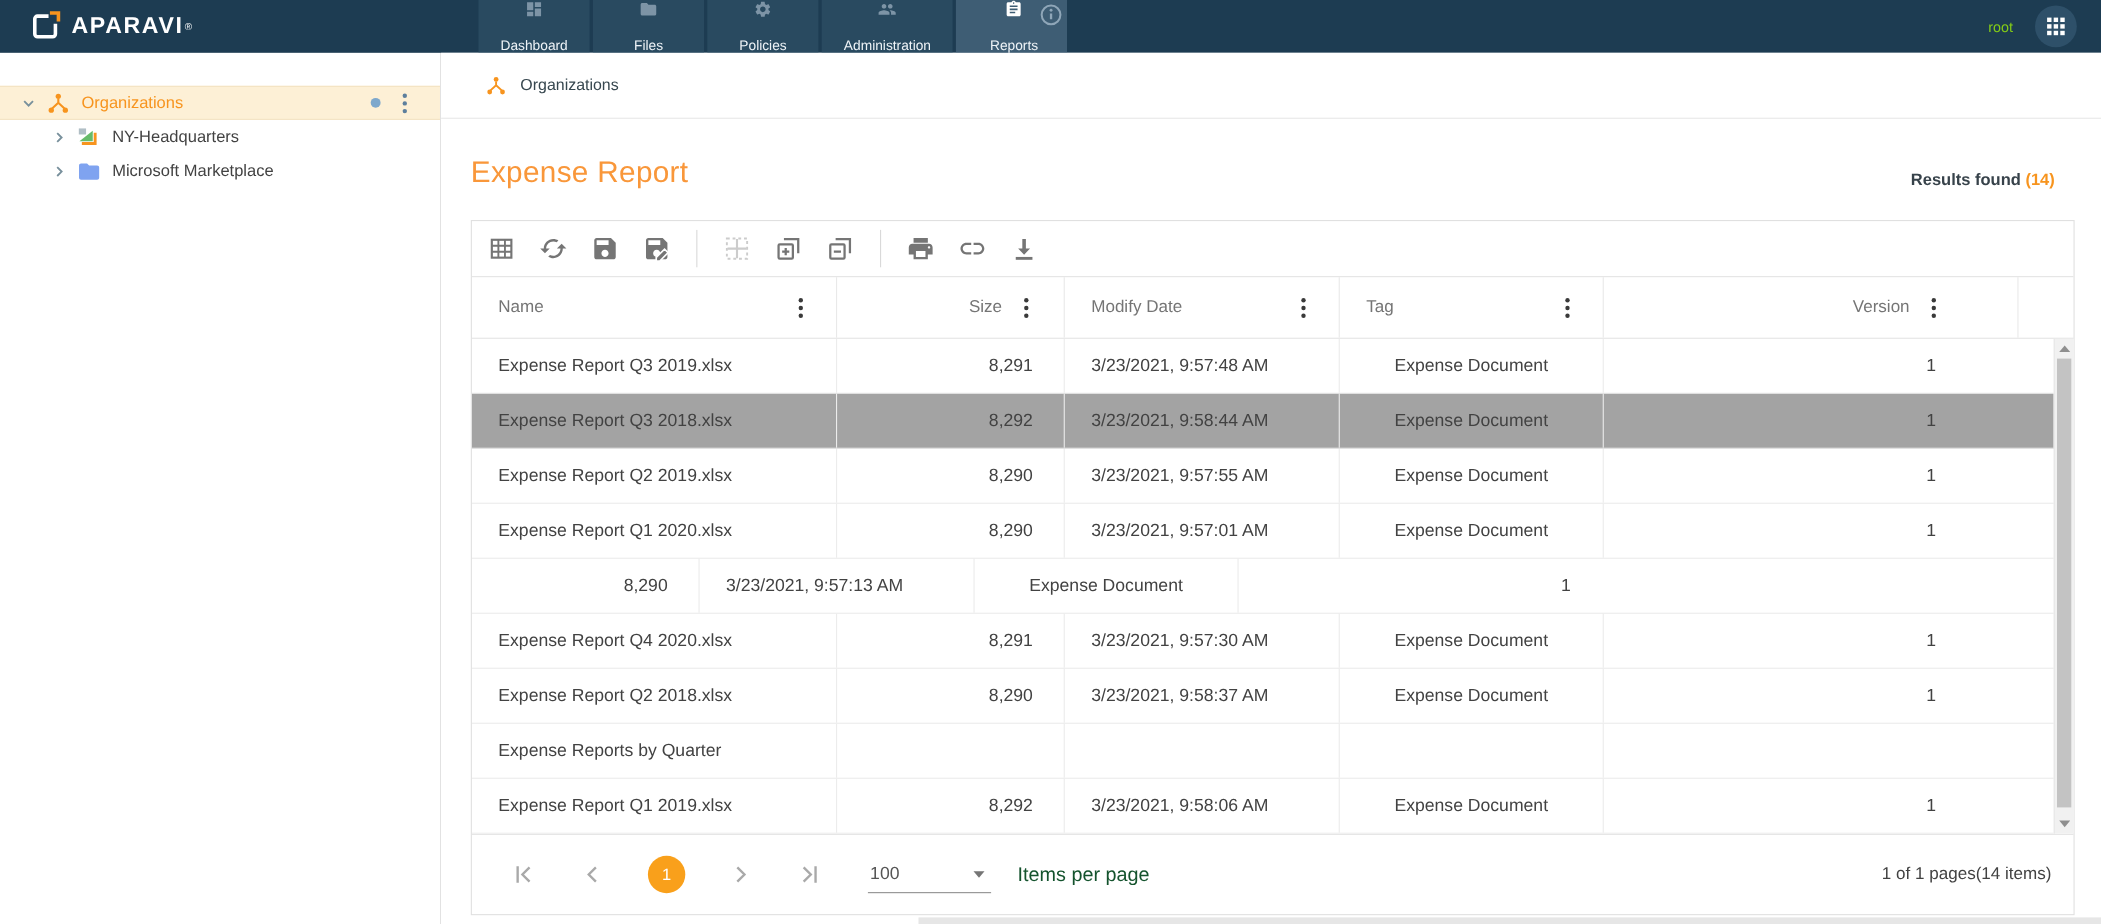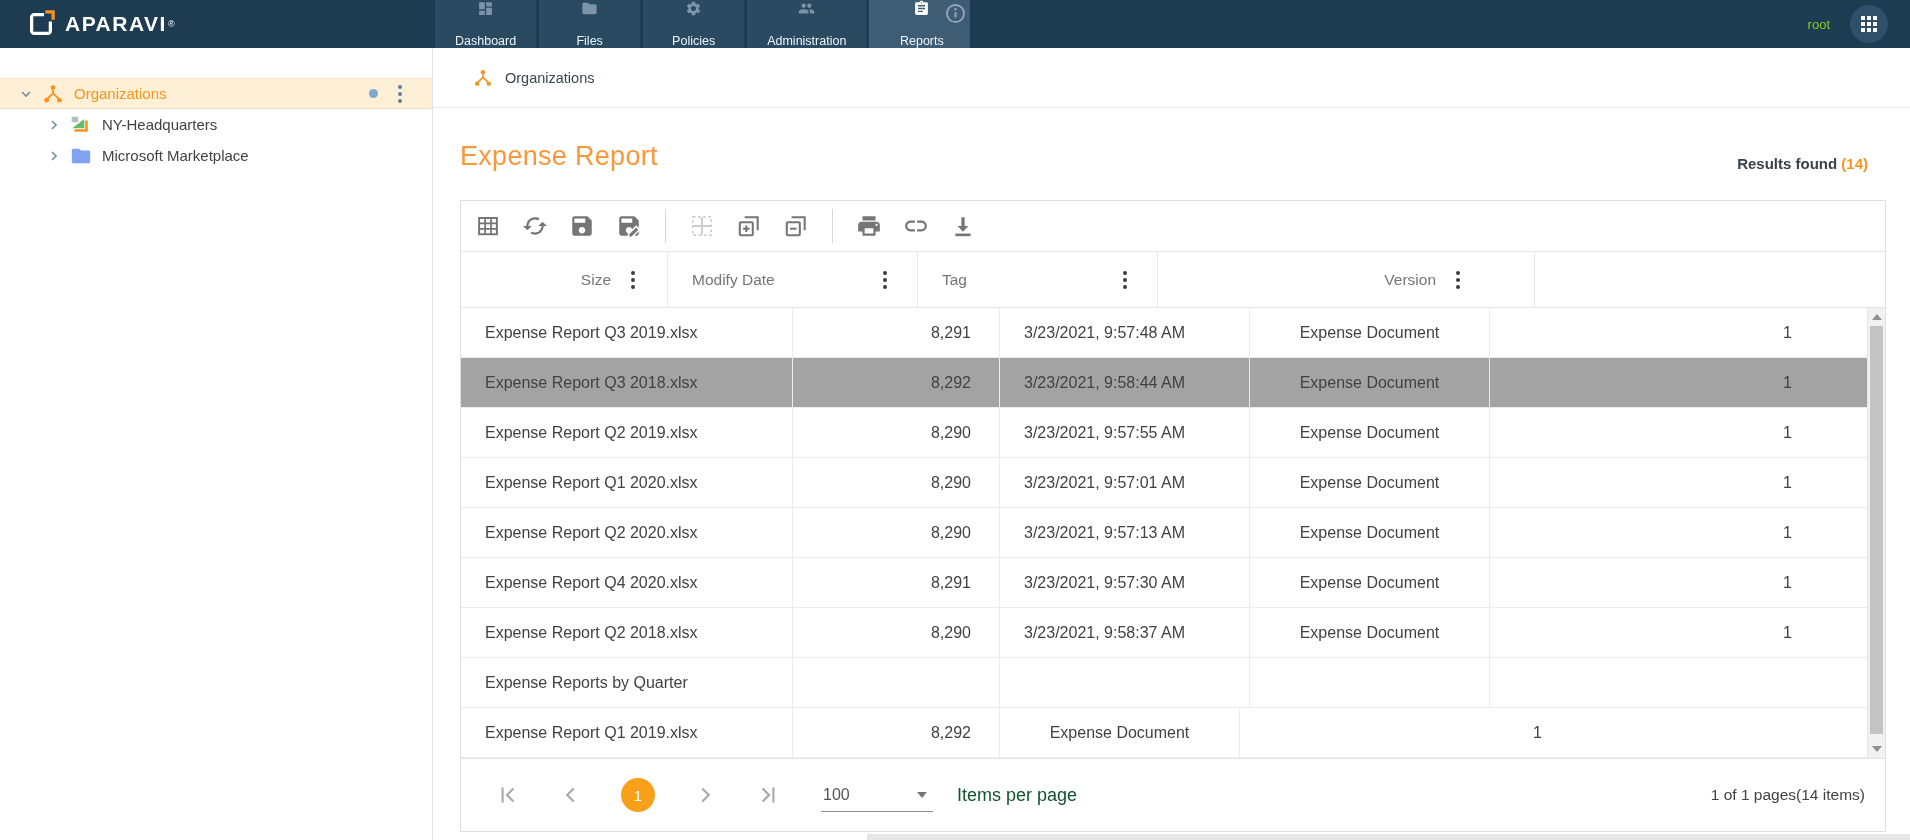--- a/index.html
+++ b/index.html
@@ -289,20 +289,29 @@
           </button>
           <button class="tool-btn">
             <svg viewBox="0 0 24 24">
                 <path fill="#757575" d="M13.5 4h-3v8H7l5 5.2L17 12h-3.5z"></path>
                 <rect x="5" y="19" width="14" height="2.4" fill="#757575"></rect>
               </svg>
           </button>
         </div>
 
         <div class="thead">
+          <div class="th c-name">
+            <span class="th-label">Name</span>
+            <span class="spacer"></span>
+            <button class="kebab">
+                <i></i>
+                <i></i>
+                <i></i>
+              </button>
+          </div>
           <div class="th c-size right">
             <span class="spacer"></span>
             <span class="th-label">Size</span>
             <button class="kebab">
                 <i></i>
                 <i></i>
                 <i></i>
               </button>
           </div>
           <div class="th c-date">
@@ -360,21 +369,20 @@
               <div class="cell c-version num-v">1</div>
             </div>
               <div class="row">
               <div class="cell c-name">Expense Report Q1 2020.xlsx</div>
               <div class="cell c-size num">8,290</div>
               <div class="cell c-date">3/23/2021, 9:57:01 AM</div>
               <div class="cell c-tag">Expense Document</div>
               <div class="cell c-version num-v">1</div>
             </div>
               <div class="row">
-              <div class="cell c-name">Expense Report Q2 2020.xlsx</div>
               <div class="cell c-size num">8,290</div>
               <div class="cell c-date">3/23/2021, 9:57:13 AM</div>
               <div class="cell c-tag">Expense Document</div>
               <div class="cell c-version num-v">1</div>
             </div>
               <div class="row">
               <div class="cell c-name">Expense Report Q4 2020.xlsx</div>
               <div class="cell c-size num">8,291</div>
               <div class="cell c-date">3/23/2021, 9:57:30 AM</div>
               <div class="cell c-tag">Expense Document</div>
@@ -390,20 +398,21 @@
               <div class="row">
               <div class="cell c-name">Expense Reports by Quarter</div>
               <div class="cell c-size num"></div>
               <div class="cell c-date"></div>
               <div class="cell c-tag"></div>
               <div class="cell c-version num-v"></div>
             </div>
               <div class="row">
               <div class="cell c-name">Expense Report Q1 2019.xlsx</div>
               <div class="cell c-size num">8,292</div>
+              <div class="cell c-date">3/23/2021, 9:58:06 AM</div>
               <div class="cell c-tag">Expense Document</div>
               <div class="cell c-version num-v">1</div>
             </div>
             </div>
           <div class="vscroll">
             <span class="scroll-up"></span>
             <span class="scroll-thumb"></span>
             <span class="scroll-down"></span>
           </div>
         </div>

